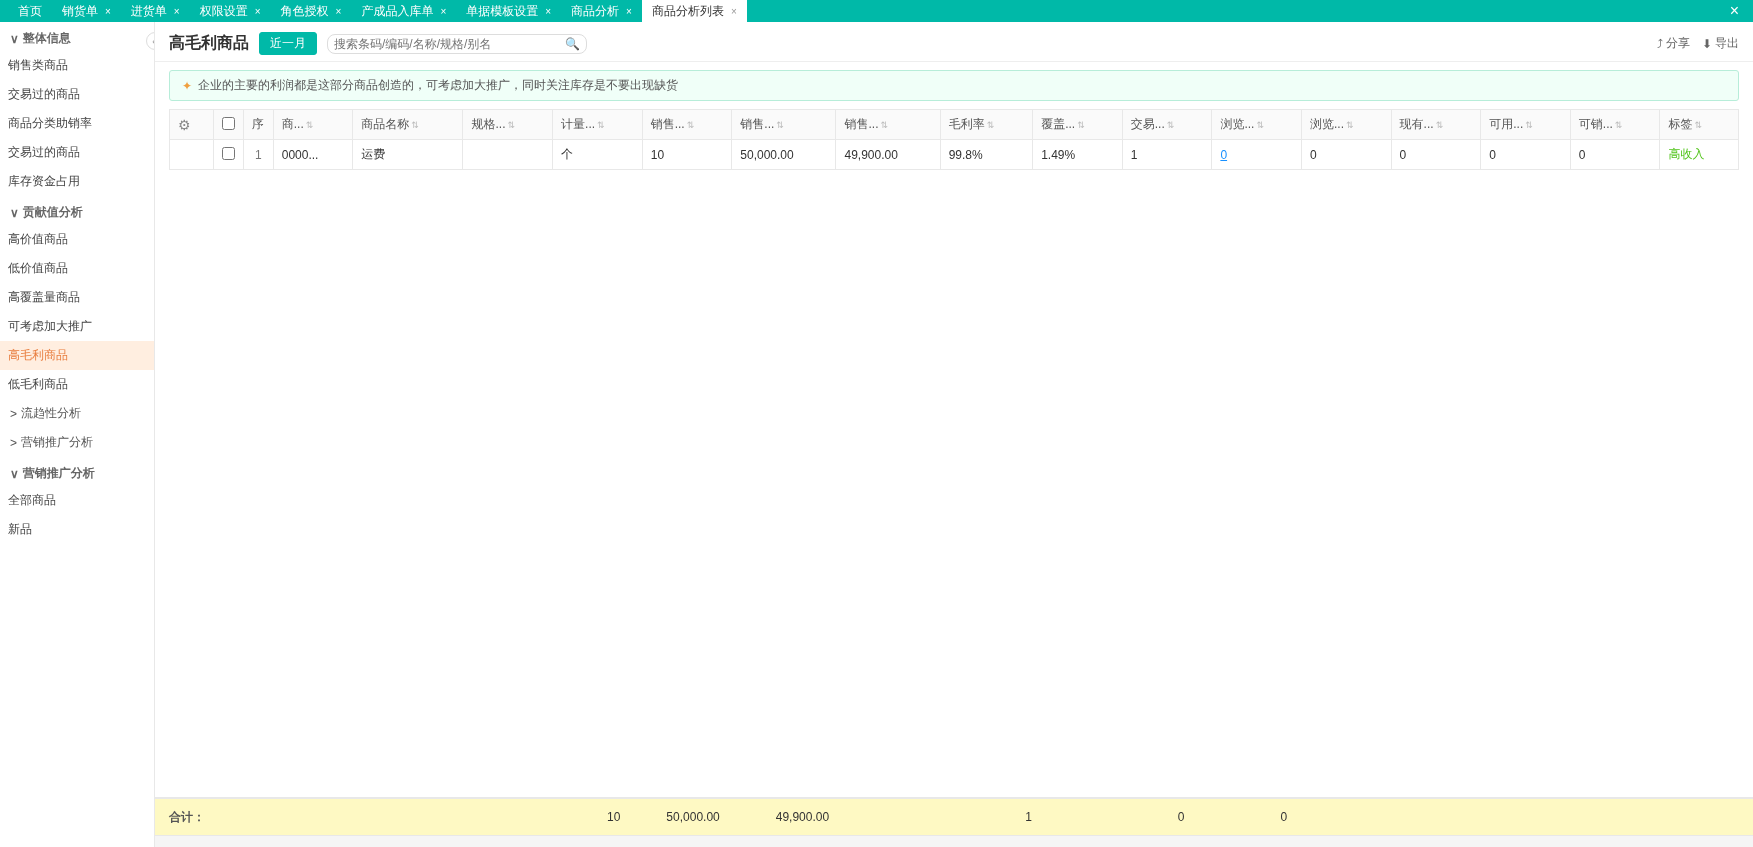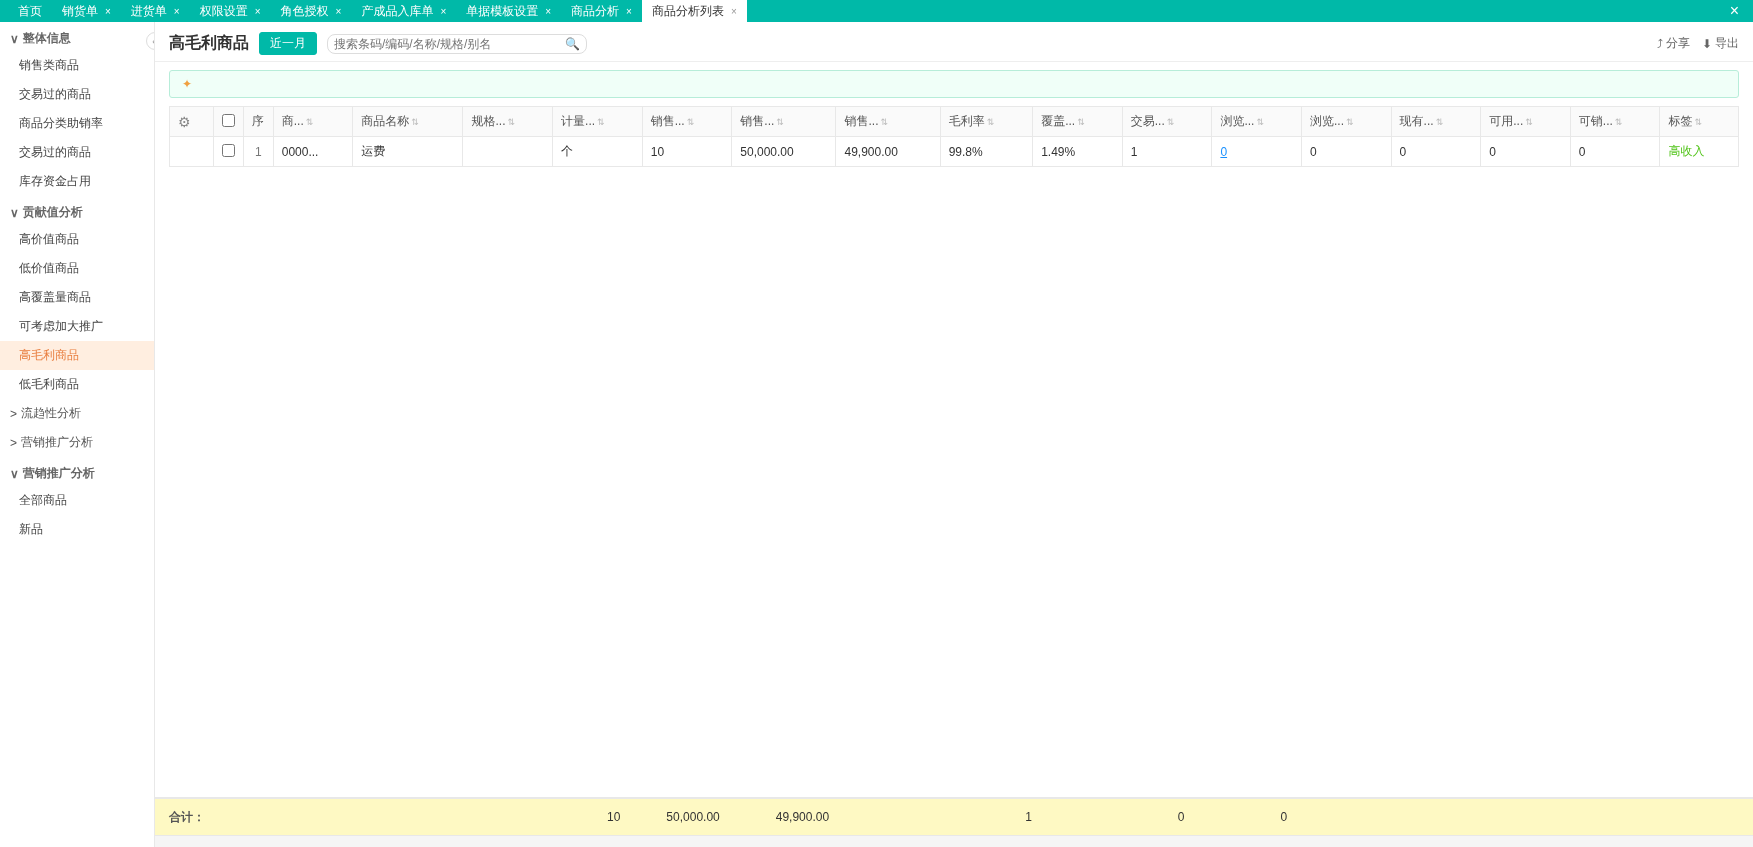--- a/index.html
+++ b/index.html
@@ -72,21 +72,21 @@
     }
     .sidebar-group-header {
       padding: 8px 10px 4px 10px;
       color: #666;
       font-weight: bold;
       display: flex;
       align-items: center;
       gap: 4px;
     }
     .sidebar-item {
-      padding: 6px 10px 6px 19px;
+      padding: 6px 10px 6px 8px;
       cursor: pointer;
       color: #444;
       white-space: nowrap;
       overflow: hidden;
       text-overflow: ellipsis;
     }
     .sidebar-item.active { background: #ffeee0; color: #e87d3e; }
     .sidebar-section-toggle {
       padding: 6px 10px;
       color: #555;
@@ -391,20 +391,21 @@
         </div>
         <div class="action-btn">
           <span>⬇</span>
           <span>导出</span>
         </div>
       </div>
     </div>
 
     <div class="info-banner">
       <span style="color:#f0a040;">✦</span>
+      <span>企业的主要的利润都是这部分商品创造的，可考虑加大推广，同时关注库存是不要出现缺货</span>
     </div>
 
     <div class="table-wrapper">
       <table>
         <thead>
           <tr>
             <th><span class="gear-icon">⚙</span></th>
             <th class="checkbox-cell"><input type="checkbox" style=""></th>
             <th><span>序</span></th>
             <th><span>商...</span><span class="col-sort">⇅</span></th>

